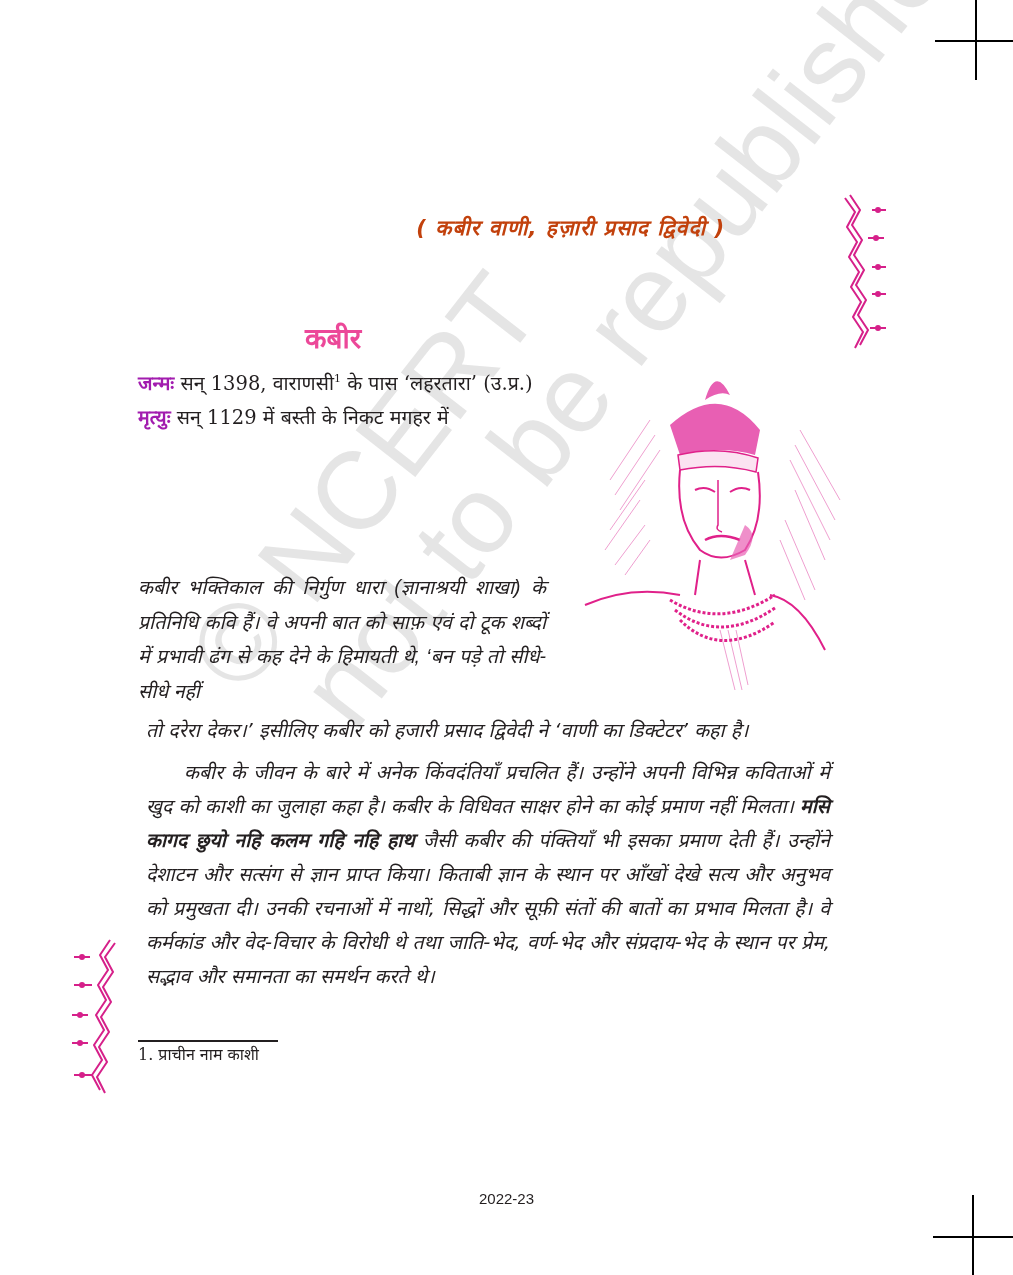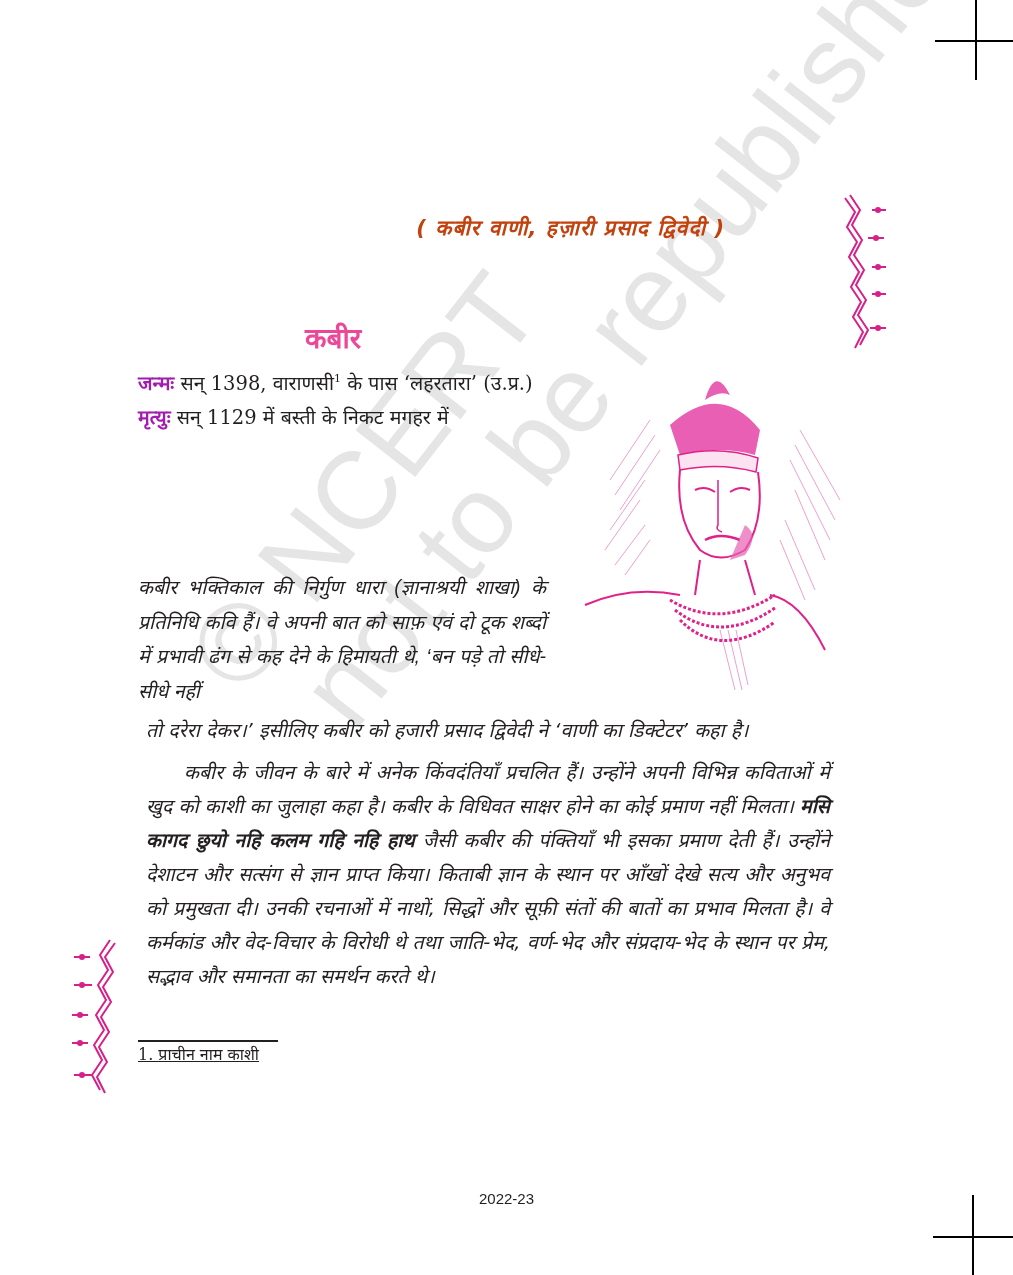--- a/index.html
+++ b/index.html
@@ -22,21 +22,21 @@
     .intro { left: 138px; top: 570px; width: 408px;
              font-family: Liberation Sans, sans-serif; font-style: italic;
              font-size: 19.5px; line-height: 34.5px; text-align: justify; }
     .body-text { left: 138px; top: 706px; width: 700px;
                  font-family: "DejaVu Sans", sans-serif; font-style: italic;
                  font-size: 19.5px; line-height: 34px; text-align: justify; }
     .body-text p { margin: 8px; }
     .body-text .indent { text-indent: 38px; }
     .body-text b { font-style: italic; font-weight: bold; }
     .fn-rule { left: 138px; top: 1040px; width: 140px; height: 1.5px; background: #231f20; }
-    .footnote { left: 138px; top: 1043px; font-family: "DejaVu Serif", serif; font-size: 16px; text-decoration: underline; }
+    .footnote { left: 138px; top: 1043px; font-family: "DejaVu Serif", serif; font-size: 16px; }
     .page-year { left: 0; width: 1013px; top: 1190px; text-align: center;
                  font-family: "Liberation Sans", sans-serif; font-size: 15px; }
     .watermark { left: 170px; top: 640px; font-family: "Liberation Sans", sans-serif;
                  font-size: 110px; color: rgba(160,160,160,0.28); transform: rotate(-52deg);
                  transform-origin: left top; white-space: nowrap; line-height: 110px; pointer-events:none; }
     .portrait { left: 570px; top: 360px; width: 290px; height: 340px; }
     .border-right { left: 840px; top: 190px; width: 50px; height: 160px; }
     .border-left { left: 70px; top: 935px; width: 50px; height: 160px; }
   </style>
 </head>

